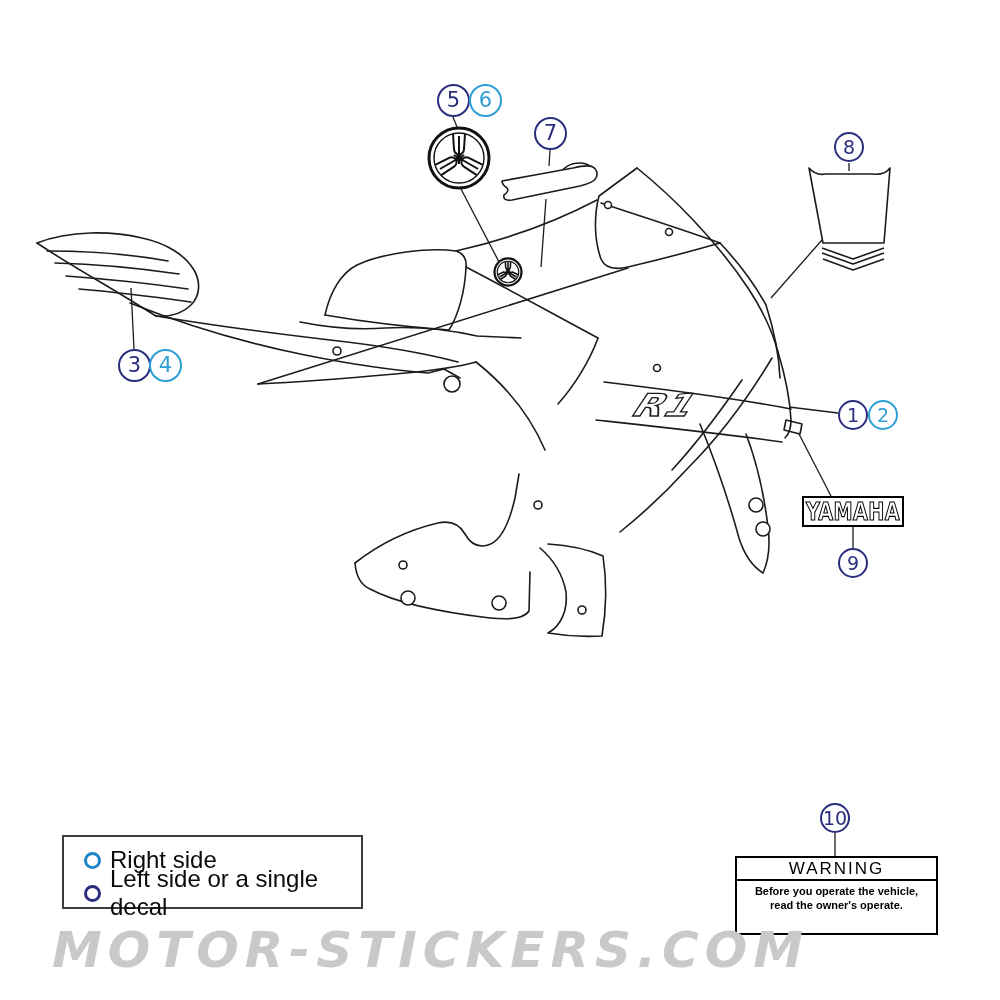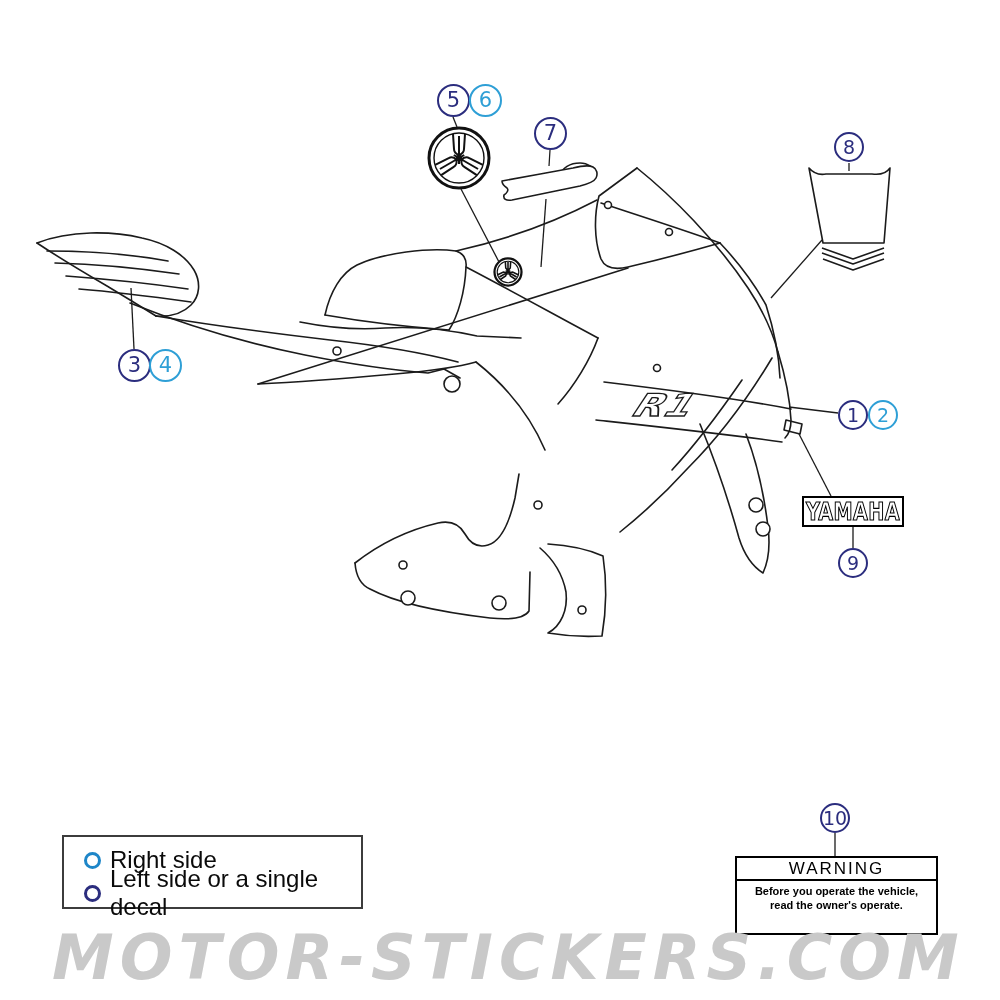--- a/index.html
+++ b/index.html
@@ -44,21 +44,21 @@
   .warning-title{
     text-align:center;font-size:17px;letter-spacing:2px;color:#000;
     padding-top:1px;height:20px;border-bottom:2px solid #000;
   }
   .warning-body{padding-top:3px;text-align:center;font-size:11px;font-weight:bold;color:#000;line-height:14px;}
 
   
   .watermark{
     position:absolute;left:52px;top:921px;white-space:nowrap;
     font-family:"DejaVu Sans", sans-serif;font-weight:bold;font-style:italic;
-    font-size:62px;letter-spacing:6px;color:#c9c9c9;
+    font-size:50px;letter-spacing:6px;color:#c9c9c9;
   }
 
   svg text{font-family:"DejaVu Sans", sans-serif;}
 </style>
 </head>
 <body>
 
 <div id="stage">
 
   <svg id="lineart" width="1000" height="1000" viewBox="0 0 1000 1000">

